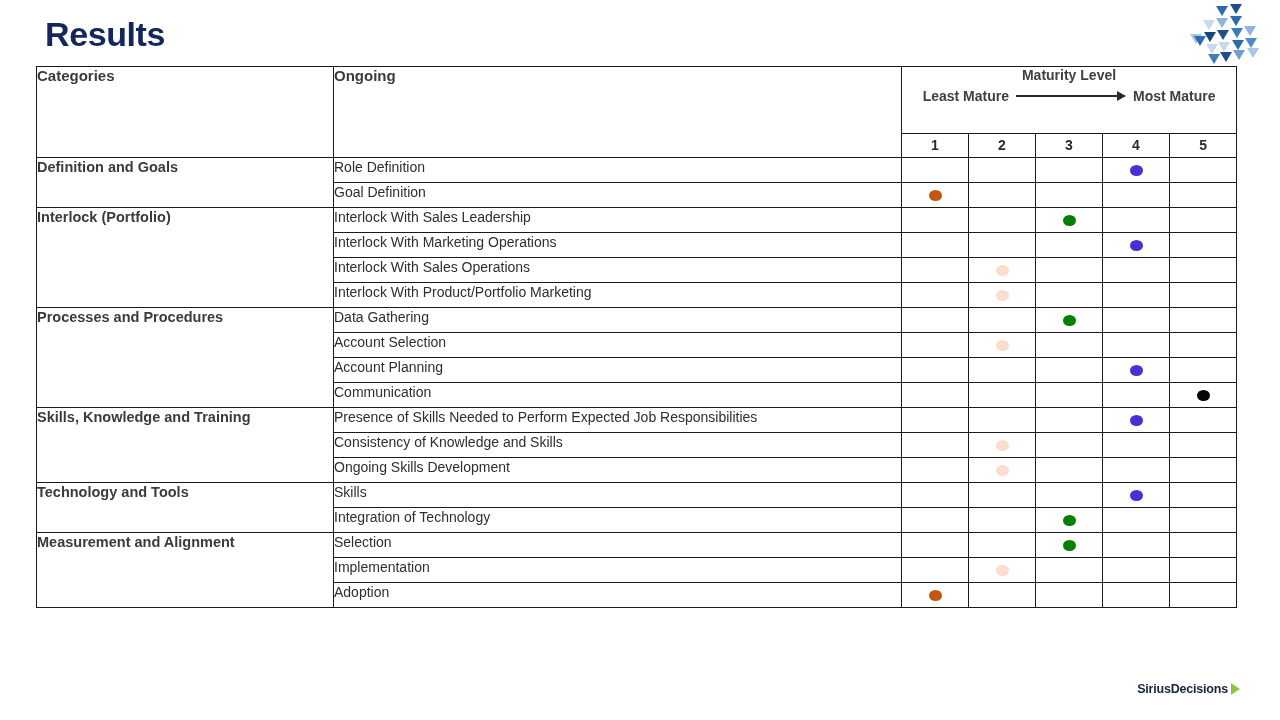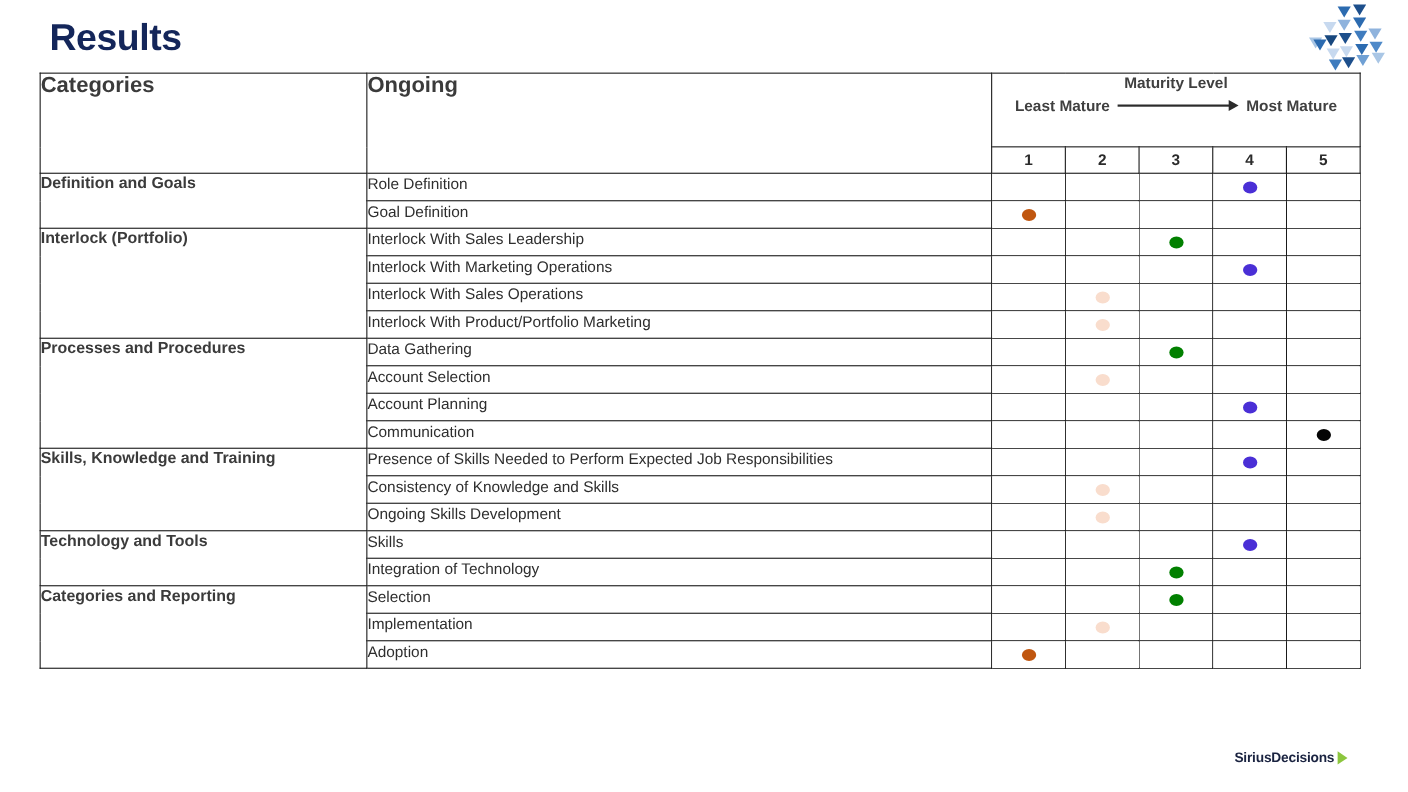--- a/index.html
+++ b/index.html
@@ -32,21 +32,21 @@
     position: absolute;
     right: 12px;
     top: 2px;
     width: 96px;
     height: 64px;
   }
 
   
   #footer {
     position: absolute;
-    right: 55px;
+    right: 40px;
     bottom: 24px;
     display: flex;
     align-items: center;
     gap: 3px;
   }
   #footer .footer-text {
     font-size: 12.5px;
     color: #1a2340;
     font-weight: 600;
     letter-spacing: -0.2px;
@@ -74,21 +74,21 @@
     vertical-align: top;
     background: #ffffff;
   }
 
   .col-cat  { width: 297px; }
   .col-top  { width: 568px; }
   .col-lvl  { width: 67px; }
 
   
   .hdr-cat, .hdr-top {
-    font-size: 20px;
+    font-size: 15px;
     font-weight: bold;
     color: #3b3b3b;
     padding: 28px 0 0 10px;
     height: 64px;
     vertical-align: top;
     border-radius: 31px;
   }
   .hdr-maturity {
     text-align: center;
     font-size: 14px;
@@ -382,21 +382,21 @@
         <td class="topic-cell">Integration of Technology</td>
         <td class="lvl-cell"></td>
         <td class="lvl-cell"></td>
         <td class="lvl-cell">
           <span class="dot" style="background: rgb(1, 128, 0);"></span>
         </td>
         <td class="lvl-cell"></td>
         <td class="lvl-cell"></td>
       </tr>
       <tr>
-        <td class="cat-cell" rowspan="3">Categories and Reporting</td>
+        <td class="cat-cell" rowspan="3">Measurement and Alignment</td>
         <td class="topic-cell">Selection</td>
         <td class="lvl-cell"></td>
         <td class="lvl-cell"></td>
         <td class="lvl-cell">
           <span class="dot" style="background: rgb(1, 128, 0);"></span>
         </td>
         <td class="lvl-cell"></td>
         <td class="lvl-cell"></td>
       </tr>
       <tr>

